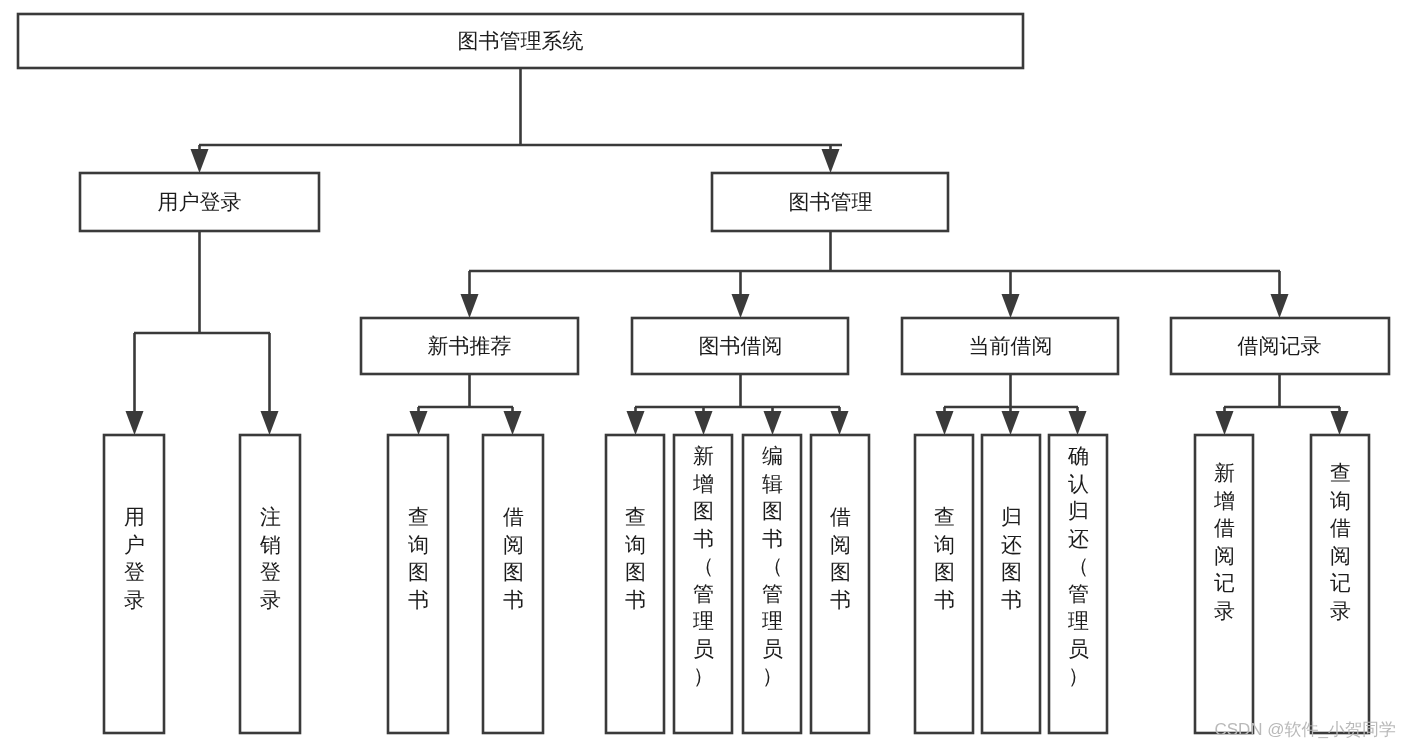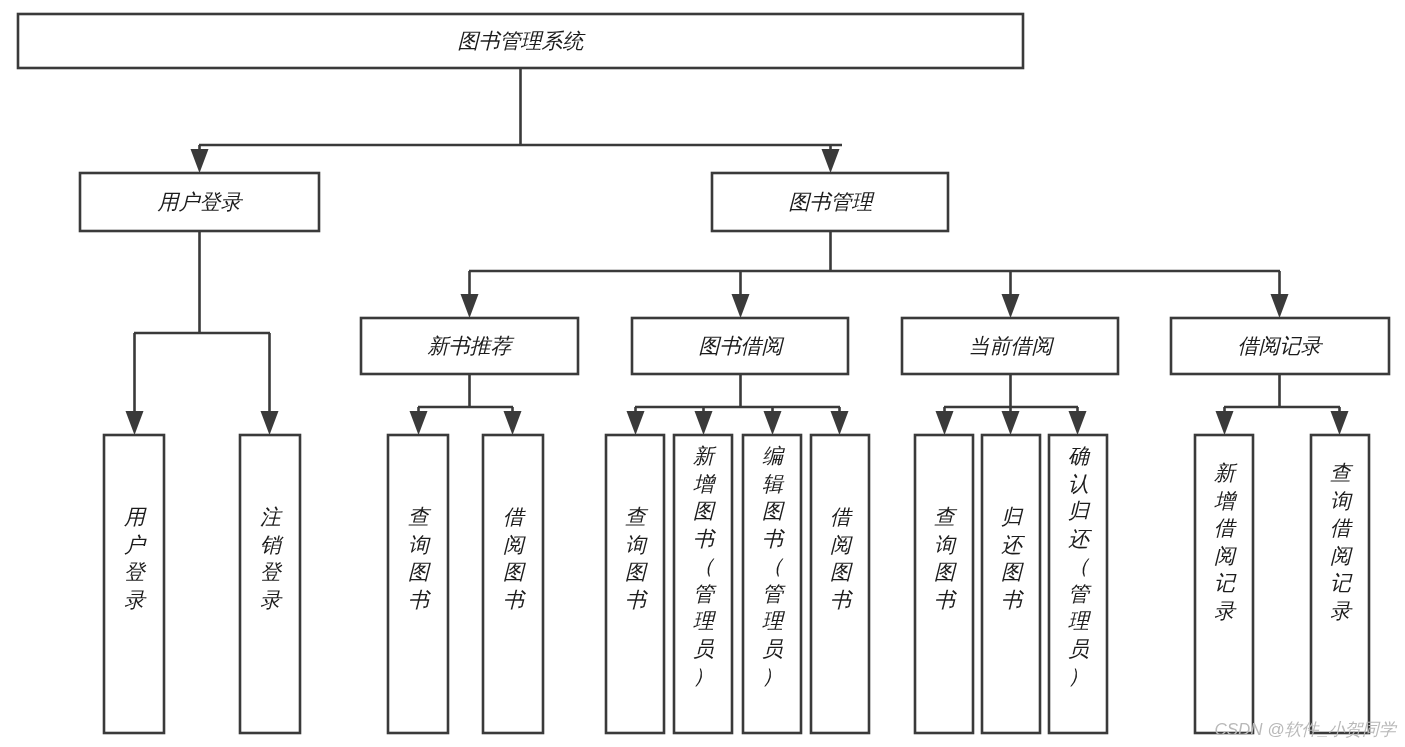--- a/index.html
+++ b/index.html
@@ -11,21 +11,20 @@
     width: 1405px;
     height: 747px;
     font-family: "Liberation Sans", "DejaVu Sans", sans-serif;
     overflow: hidden;
   }
   #diagram-root {
     position: relative;
     width: 1150px;
     height: 747px;
     background: #ffffff;
-    font-style: italic;
   }
   svg.diagram-canvas {
     position: absolute;
     left: 0;
     top: 0;
     width: 1405px;
     height: 747px;
   }
   .node-box {
     fill: #ffffff;

